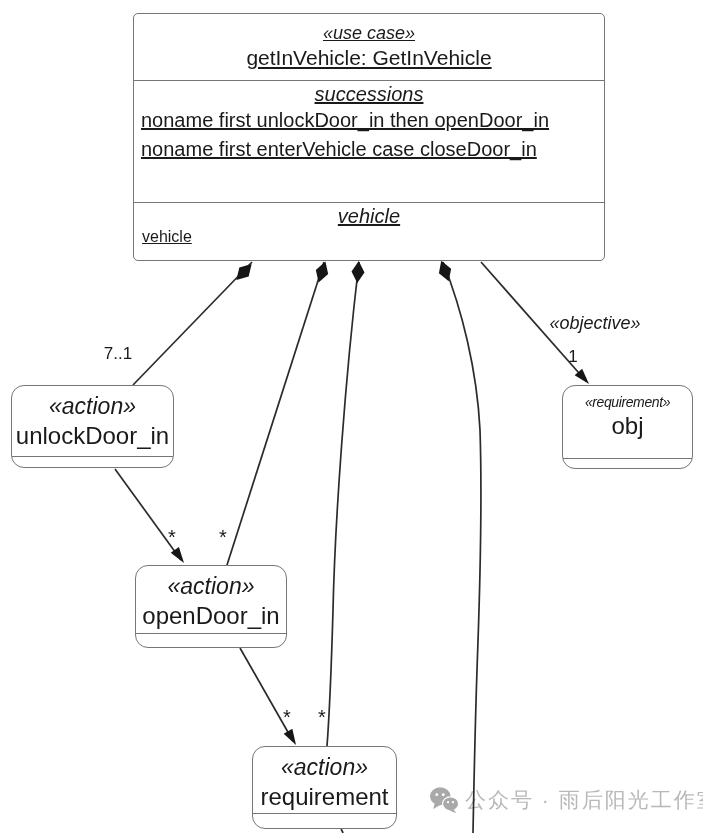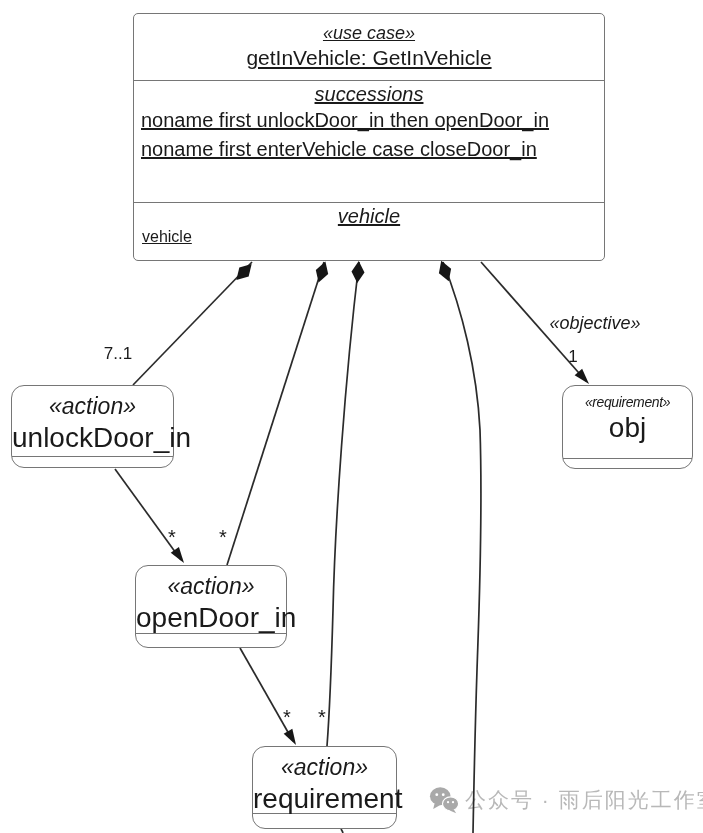--- a/index.html
+++ b/index.html
@@ -20,21 +20,21 @@
   .uc .comp-title{height:67px;border-bottom:1.4px solid #767676;}
   .uc .comp-title .stereo{font-size:18px;padding-top:9px;}
   .uc .comp-title .nname{font-size:21px;margin-top:2px;}
   .uc .comp-succ{height:120px;border-bottom:1.4px solid #767676;}
   .uc .sec-label{font-style:italic;text-align:center;font-size:20px;margin-top:2px;}
   .uc .succ-line{font-size:20px;line-height:29px;text-align:left;padding-left:7px;white-space:nowrap;}
   .uc .subj-value{font-size:16px;text-align:left;padding-left:8px;margin-top:0;}
   
   .small-node .main{border-bottom:1.4px solid #767676;}
   .small-node .stereo{font-size:23px;padding-top:7px;}
-  .small-node .nname{font-size:28px;margin-top:2px;}
+  .small-node .nname{font-size:24px;margin-top:2px;}
   .req .stereo{font-size:14px;padding-top:8px;letter-spacing:-0.4px;}
   
   .elabel{position:absolute;z-index:4;font-size:17px;text-align:center;line-height:1.05;}
   .star{font-size:20px;width:18px;}
   .obj-stereo{font-style:italic;font-size:18px;width:110px;}
   
   .watermark{position:absolute;left:429px;top:786px;z-index:1;display:flex;align-items:center;gap:6px;}
   .watermark .wtext{font-size:21px;color:#b8b8b8;letter-spacing:2px;white-space:nowrap;}
 </style>
 </head>

